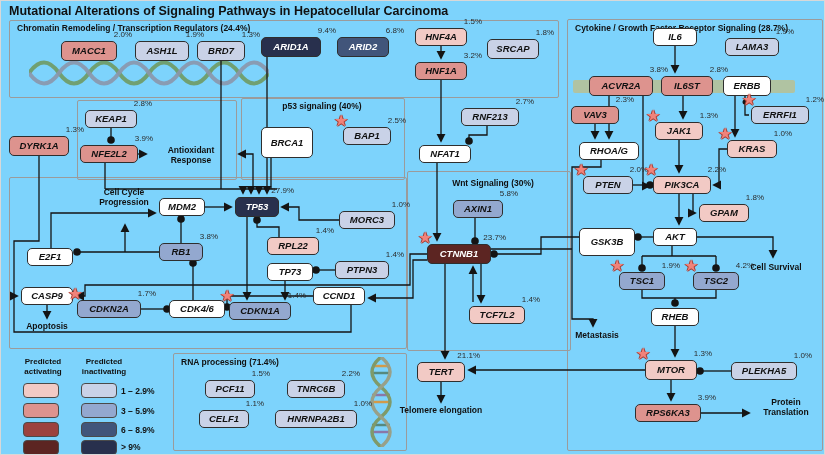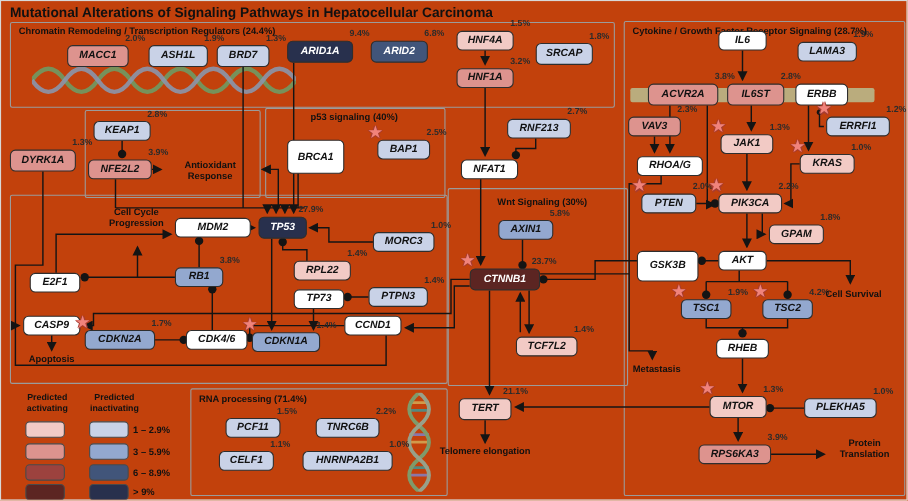--- a/index.html
+++ b/index.html
@@ -1,30 +1,30 @@
 <!DOCTYPE html>
 <html><head>
 <meta charset="utf-8">
 <style>
   html,body{margin:0;padding:0;background:#fff}
-  .canvas{position:relative;width:825px;height:455px;background:#c2410c;
+  .canvas{position:relative;width:825px;height:455px;background:#7dd3fc;
     font-family:"Liberation Sans",sans-serif;overflow:hidden;box-sizing:border-box;border:1px solid #d8d8d8}
   .title{position:absolute;left:8px;top:3px;font-size:12.5px;font-weight:bold;color:#111;z-index:3}
   .sbox{position:absolute;border:1.2px solid #9b9b9b;border-radius:2px;background:transparent;z-index:1}
   .sbox-label{position:absolute;font-weight:bold;font-size:8.5px;color:#111;z-index:3;line-height:1.15}
   .membrane{position:absolute;background:#b9bf92;opacity:.85;z-index:1;border-radius:2px}
   .helix{position:absolute;z-index:1}
   .edges{position:absolute;left:0;top:0;z-index:2;pointer-events:none}
   .node{position:absolute;box-sizing:border-box;display:flex;align-items:center;justify-content:center;
     background:#fff;border:1.3px solid #2e2e2e;border-radius:5px;font-style:italic;font-weight:bold;
     font-size:9.5px;color:#111;z-index:3;line-height:1}
   .a1{background:#f2cac5}.a2{background:#dd938e}.a3{background:#9c423e;color:#fff}.a4{background:#5c2522;color:#fff}
   .i1{background:#c9d2e7}.i2{background:#93a8cf}.i3{background:#41557a;color:#fff}.i4{background:#28304d;color:#fff}
   .wt{background:#fff}
-  .pct{position:absolute;top:-11px;right:-16px;font-style:normal;font-weight:bold;font-size:8px;color:#2b2b2b;white-space:nowrap}
+  .pct{position:absolute;top:-11px;right:-16px;font-style:normal;font-weight:normal;font-size:8px;color:#2b2b2b;white-space:nowrap}
   .star{position:absolute;left:-10px;top:-15px;font-style:normal;font-weight:normal;font-size:16px;line-height:1;
     color:#f0837b;text-shadow:0 0 1px #a63d33,0 1px 0 #a63d33,1px 0 0 #a63d33,-1px 0 0 #a63d33;z-index:4}
   .ann{position:absolute;font-weight:bold;font-size:8.5px;color:#111;text-align:center;line-height:1.2;z-index:3}
   .lgd-hdr{position:absolute;font-weight:bold;font-size:8px;color:#111;text-align:center;line-height:1.2;z-index:3}
   .sw{position:absolute;width:34px;height:13px;border:1px solid #4a4a4a;border-radius:4px;z-index:3}
   .lgd-rng{position:absolute;font-weight:bold;font-size:8.5px;color:#111;z-index:3}
 </style>
 </head>
 <body>
 
@@ -197,21 +197,21 @@
       <span>BAP1</span>
       <span class="pct">2.5%</span>
     </div>
   <div class="node i1" style="left:460px;top:107px;width:58px;height:18px">
       <span>RNF213</span>
       <span class="pct">2.7%</span>
     </div>
   <div class="node wt" style="left:418px;top:144px;width:52px;height:18px">
       <span>NFAT1</span>
     </div>
-  <div class="node wt" style="left:158px;top:197px;width:69px;height:18px">
+  <div class="node wt" style="left:158px;top:197px;width:46px;height:18px">
       <span>MDM2</span>
     </div>
   <div class="node i4" style="left:234px;top:196px;width:44px;height:20px">
       <span>TP53</span>
       <span class="pct">27.9%</span>
     </div>
   <div class="node i1" style="left:338px;top:210px;width:56px;height:18px">
       <span>MORC3</span>
       <span class="pct">1.0%</span>
     </div>

